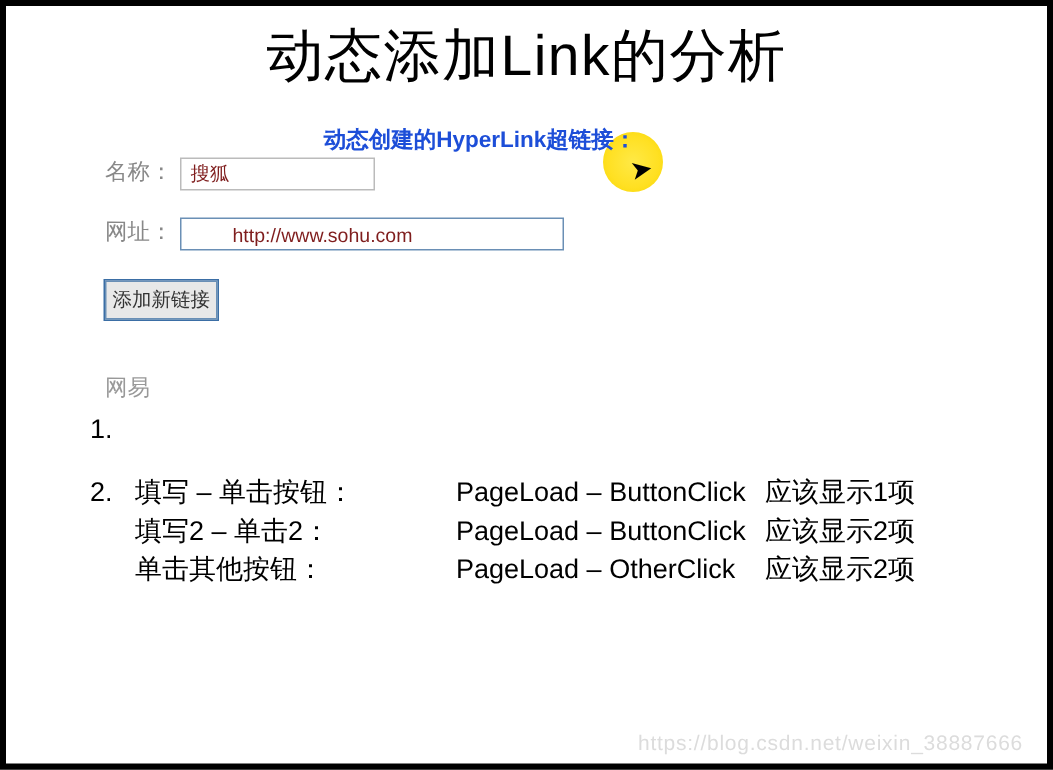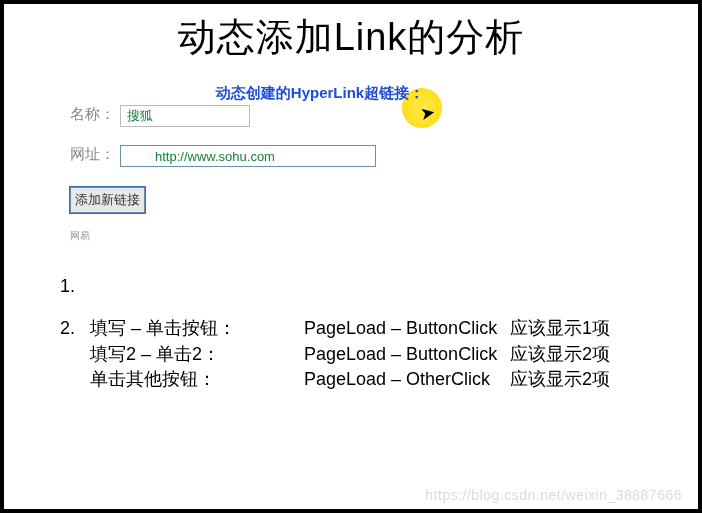--- a/index.html
+++ b/index.html
@@ -52,38 +52,38 @@
   }
   .form-label {
     width: 50px;
   }
   .text-input {
     height: 22px;
     border: 1px solid #bbb;
     font-size: 13px;
     padding: 2px 6px;
     box-sizing: border-box;
-    color: #15803d;
+    color: #7f1d1d;
   }
   .input-name { width: 130px; }
   .input-url  { width: 256px; border: 1px solid #6a8fb5; padding-left: 34px; }
   .add-btn {
     display: inline-block;
     padding: 3px 4px;
     font-size: 13px;
     color: #333;
     background: #e8e8e8;
     border: 1px solid #6a8fb5;
     outline: 1px solid #3b6ea5;
     cursor: pointer;
     margin-top: 2px;
   }
   .link-pre {
-    margin-top: 16px;
-    font-size: 10px;
+    margin-top: 36px;
+    font-size: 15px;
     color: #999;
   }
   .notes {
     position: absolute;
     top: 270px;
     left: 56px;
     width: 600px;
     font-size: 18px;
     color: #000;
     line-height: 1.35;

